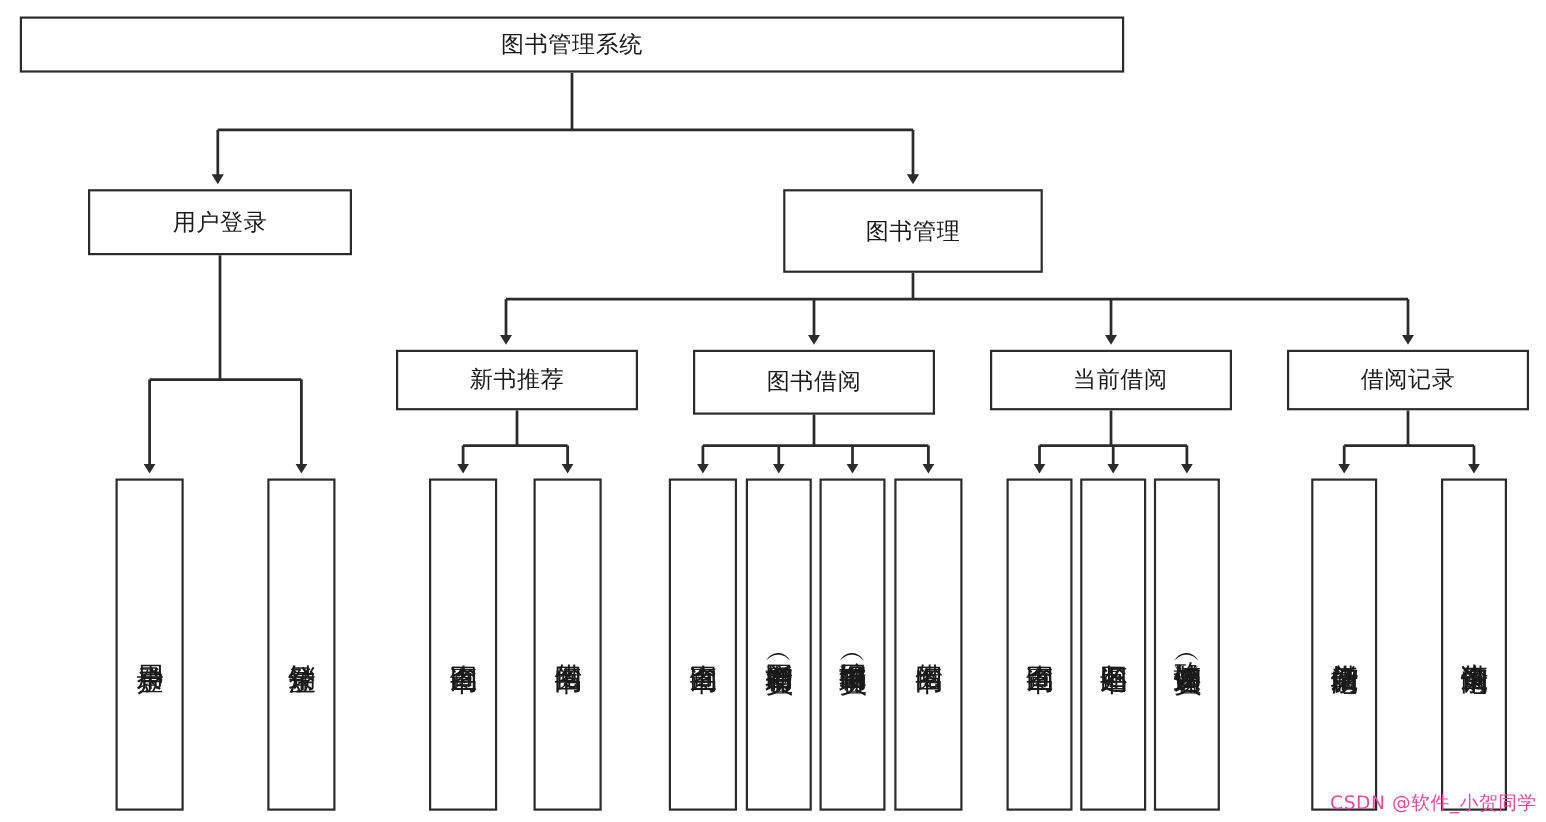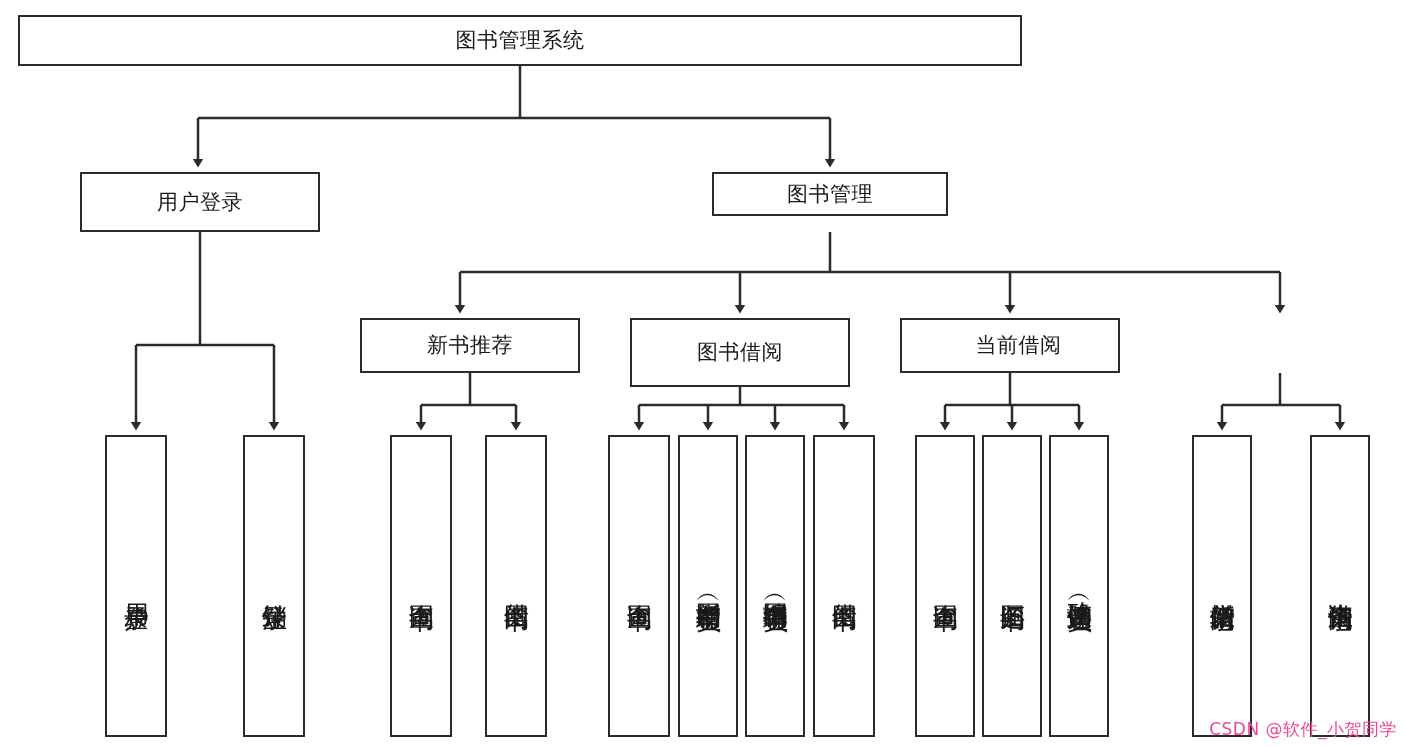--- a/index.html
+++ b/index.html
@@ -134,33 +134,36 @@
     </g>
   </svg>
 
   <div class="node node-h" style="left:18px; top:15px; width:1004px; height:51px;">
     <span class="node-label">图书管理系统</span>
   </div>
 
   <div class="node node-h" style="left:80px; top:172px; width:240px; height:60px;">
     <span class="node-label">用户登录</span>
   </div>
-  <div class="node node-h" style="left:712px; top:172px; width:236px; height:44px;">
+  <div class="node node-h" style="left:712px; top:172px; width:236px; height:76px;">
     <span class="node-label">图书管理</span>
   </div>
 
   <div class="node node-h" style="left:360px; top:318px; width:220px; height:55px;text-align:center;">
     <span class="node-label">新书推荐</span>
   </div>
-  <div class="node node-h" style="left:630px; top:318px; width:220px; height:69px;">
+  <div class="node node-h" style="left:630px; top:318px; width:220px; height:59px;">
     <span class="node-label">图书借阅</span>
   </div>
   <div class="node node-h" style="left:900px; top:318px; width:220px; height:55px;padding-left:17px;">
     <span class="node-label">当前借阅</span>
   </div>
+  <div class="node node-h" style="left:1170px; top:318px; width:220px; height:55px;">
+    <span class="node-label">借阅记录</span>
+  </div>
 
   <div class="node node-v" style="left:105px; top:435px; width:62px; height:302px;">
     <span class="node-label">用户登录</span>
   </div>
   <div class="node node-v" style="left:243px; top:435px; width:62px; height:302px;">
     <span class="node-label">注销登录</span>
   </div>
   <div class="node node-v" style="left:390px; top:435px; width:62px; height:302px;">
     <span class="node-label">查询图书</span>
   </div>

